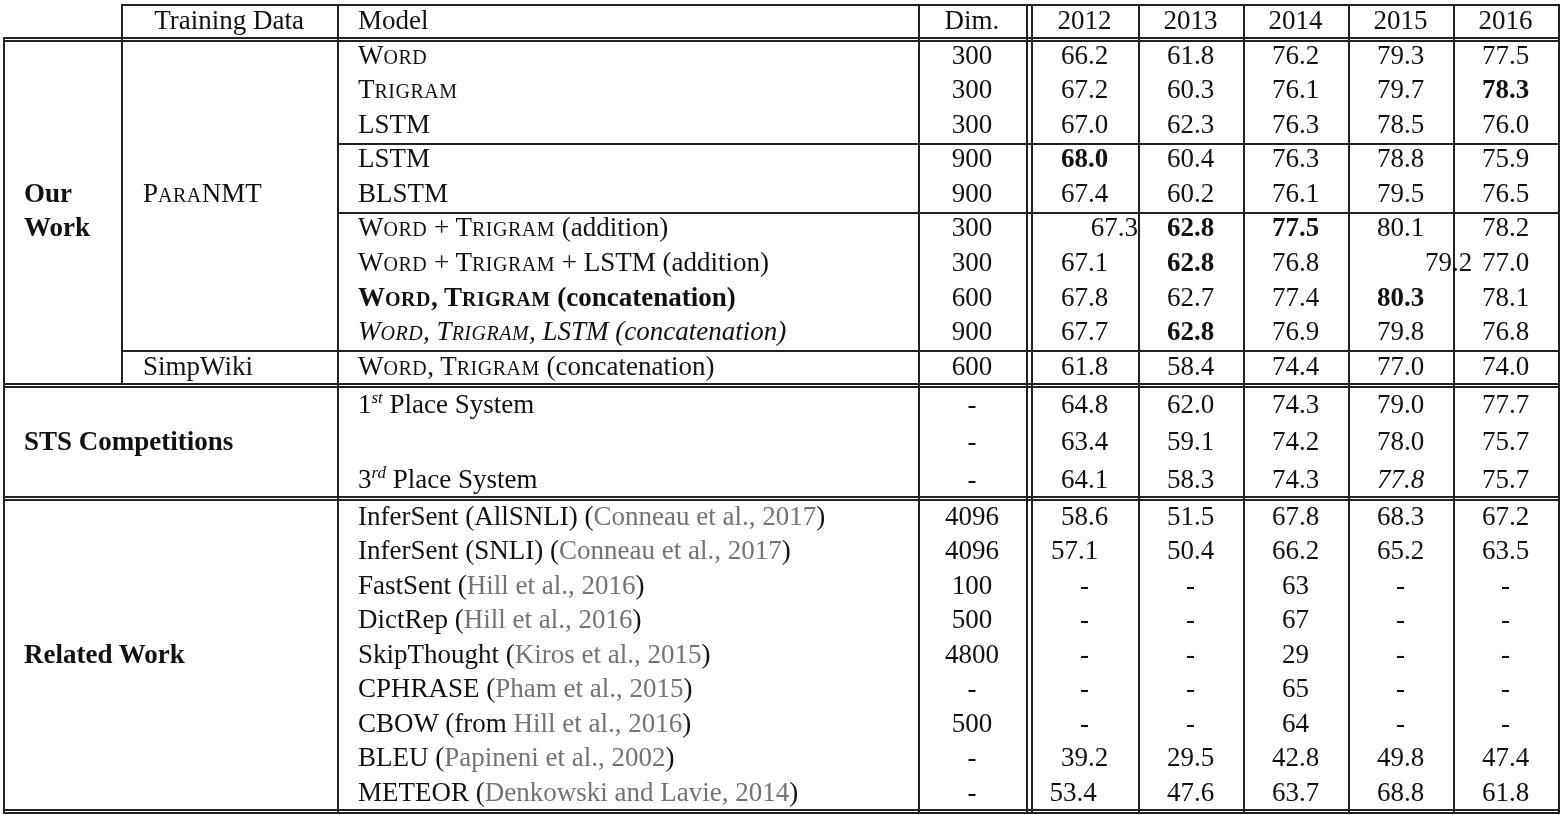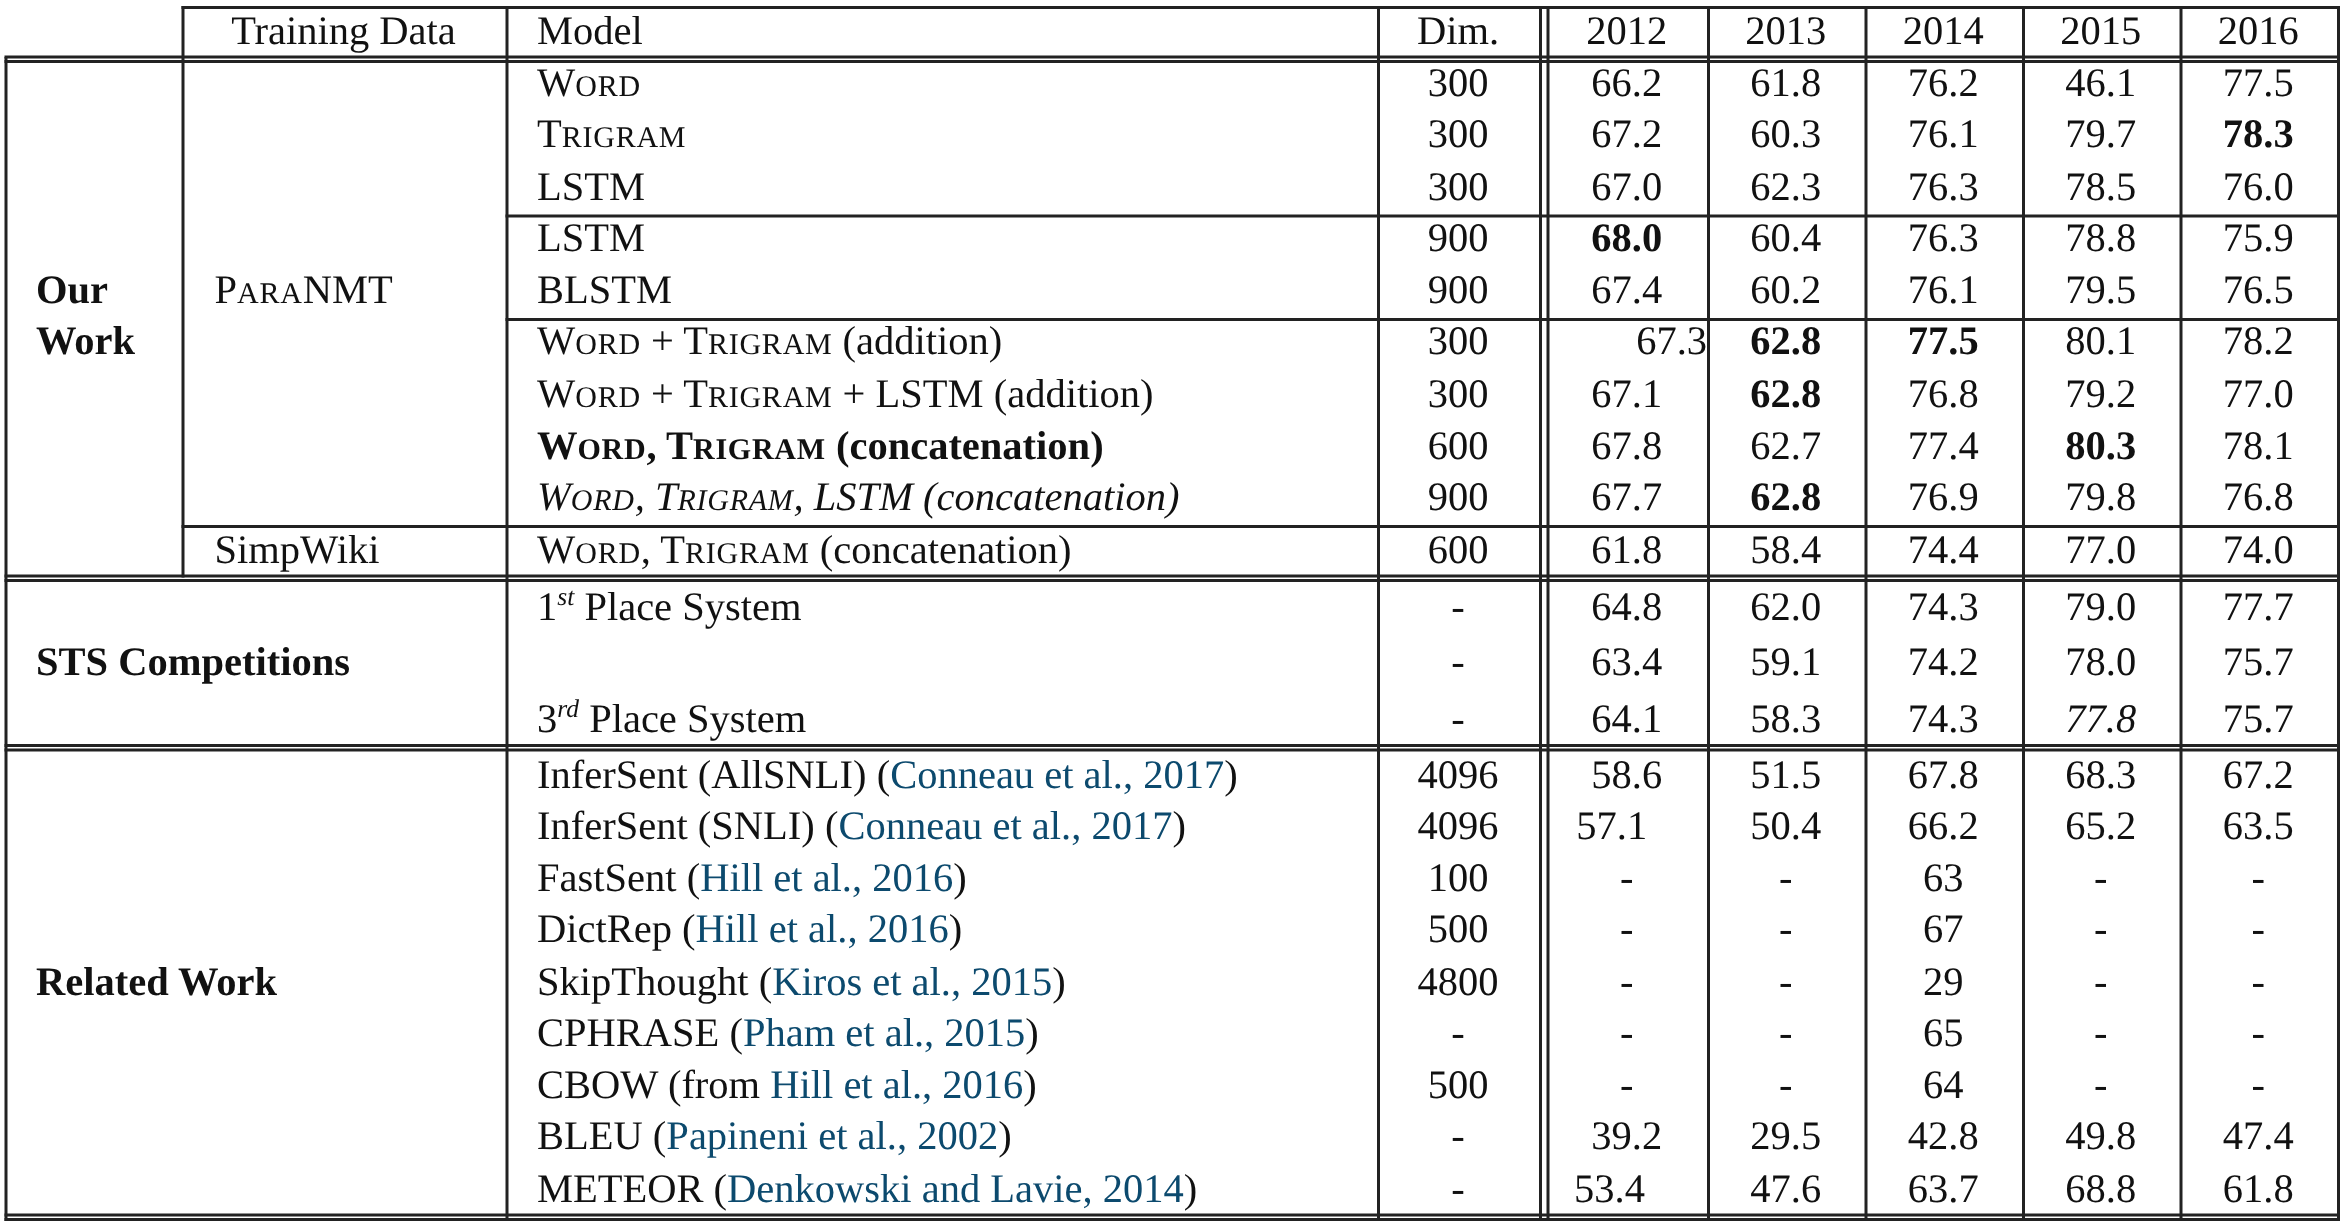--- a/index.html
+++ b/index.html
@@ -6,21 +6,21 @@
   body { width:1561px; height:815px; position:relative; overflow:hidden;
          font-family:"Liberation Serif","DejaVu Serif",serif; color:#111; }
   .tbl { position:absolute; left:0; top:0; width:1561px; height:815px; }
   .hl { position:absolute; background:#222; height:1.6px; }
   .vl { position:absolute; background:#222; width:1.6px; }
   .cell { position:absolute; font-size:27px; line-height:34px; white-space:nowrap; }
   .c { text-align:center; }
   .b { font-weight:bold; }
   .sc-big { font-size:27px; }
   .sc-sm { font-size:20px; letter-spacing:0.5px; }
-  .cite { color:#0c4a6e; }
+  .cite { color:#737373; }
   sup { font-style:italic; font-size:17px; vertical-align:10px; line-height:0; }
   .grp { position:absolute; font-size:27px; font-weight:bold; line-height:34px; }
 </style>
 </head>
 <body>
 
 <div class="tbl">
 
   <div class="hl" style="left:121px;width:1439px;top:4px;"></div>
   <div class="hl" style="left:3px;width:1557px;top:37px;"></div>
@@ -94,21 +94,21 @@
   <div class="cell" style="left:358px;top:671px;"><span>CPHRASE (</span><span class="cite">Pham et al., 2015</span><span>)</span></div>
   <div class="cell" style="left:358px;top:706px;"><span>CBOW (from </span><span class="cite">Hill et al., 2016</span><span>)</span></div>
   <div class="cell" style="left:358px;top:740px;"><span>BLEU (</span><span class="cite">Papineni et al., 2002</span><span>)</span></div>
   <div class="cell" style="left:358px;top:775px;"><span>METEOR (</span><span class="cite">Denkowski and Lavie, 2014</span><span>)</span></div>
 
   <div id="num-cells">
       <div class="cell c" style="left: 918px; width: 108px; top: 38px;">300</div>
       <div class="cell c" style="left: 1031px; width: 107px; top: 38px;">66.2</div>
       <div class="cell c" style="left: 1138px; width: 105px; top: 38px;">61.8</div>
       <div class="cell c" style="left: 1243px; width: 105px; top: 38px;">76.2</div>
-      <div class="cell c" style="left: 1348px; width: 105px; top: 38px;">46.1</div>
+      <div class="cell c" style="left: 1348px; width: 105px; top: 38px;">79.3</div>
       <div class="cell c" style="left: 1453px; width: 105px; top: 38px;">77.5</div>
       <div class="cell c" style="left: 918px; width: 108px; top: 72px;">300</div>
       <div class="cell c" style="left: 1031px; width: 107px; top: 72px;">67.2</div>
       <div class="cell c" style="left: 1138px; width: 105px; top: 72px;">60.3</div>
       <div class="cell c" style="left: 1243px; width: 105px; top: 72px;">76.1</div>
       <div class="cell c" style="left: 1348px; width: 105px; top: 72px;">79.7</div>
       <div class="cell c b" style="left: 1453px; width: 105px; top: 72px;">78.3</div>
       <div class="cell c" style="left: 918px; width: 108px; top: 107px;">300</div>
       <div class="cell c" style="left: 1031px; width: 107px; top: 107px;">67.0</div>
       <div class="cell c" style="left: 1138px; width: 105px; top: 107px;">62.3</div>
@@ -130,21 +130,21 @@
       <div class="cell c" style="left: 918px; width: 108px; top: 210px;">300</div>
       <div class="cell c" style="left: 1031px; width: 107px; top: 210px; text-align: right;">67.3</div>
       <div class="cell c b" style="left: 1138px; width: 105px; top: 210px;">62.8</div>
       <div class="cell c b" style="left: 1243px; width: 105px; top: 210px;">77.5</div>
       <div class="cell c" style="left: 1348px; width: 105px; top: 210px;">80.1</div>
       <div class="cell c" style="left: 1453px; width: 105px; top: 210px;">78.2</div>
       <div class="cell c" style="left: 918px; width: 108px; top: 245px;">300</div>
       <div class="cell c" style="left: 1031px; width: 107px; top: 245px;">67.1</div>
       <div class="cell c b" style="left: 1138px; width: 105px; top: 245px;">62.8</div>
       <div class="cell c" style="left: 1243px; width: 105px; top: 245px;">76.8</div>
-      <div class="cell c" style="left: 1348px; width: 105px; top: 245px;">79.2</div>
+      <div class="cell c" style="left: 1348px; width: 105px; top: 245px; padding-left: 48px;">79.2</div>
       <div class="cell c" style="left: 1453px; width: 105px; top: 245px;">77.0</div>
       <div class="cell c" style="left: 918px; width: 108px; top: 280px;">600</div>
       <div class="cell c" style="left: 1031px; width: 107px; top: 280px;">67.8</div>
       <div class="cell c" style="left: 1138px; width: 105px; top: 280px;">62.7</div>
       <div class="cell c" style="left: 1243px; width: 105px; top: 280px;">77.4</div>
       <div class="cell c b" style="left: 1348px; width: 105px; top: 280px;">80.3</div>
       <div class="cell c" style="left: 1453px; width: 105px; top: 280px;">78.1</div>
       <div class="cell c" style="left: 918px; width: 108px; top: 314px;">900</div>
       <div class="cell c" style="left: 1031px; width: 107px; top: 314px;">67.7</div>
       <div class="cell c b" style="left: 1138px; width: 105px; top: 314px;">62.8</div>

